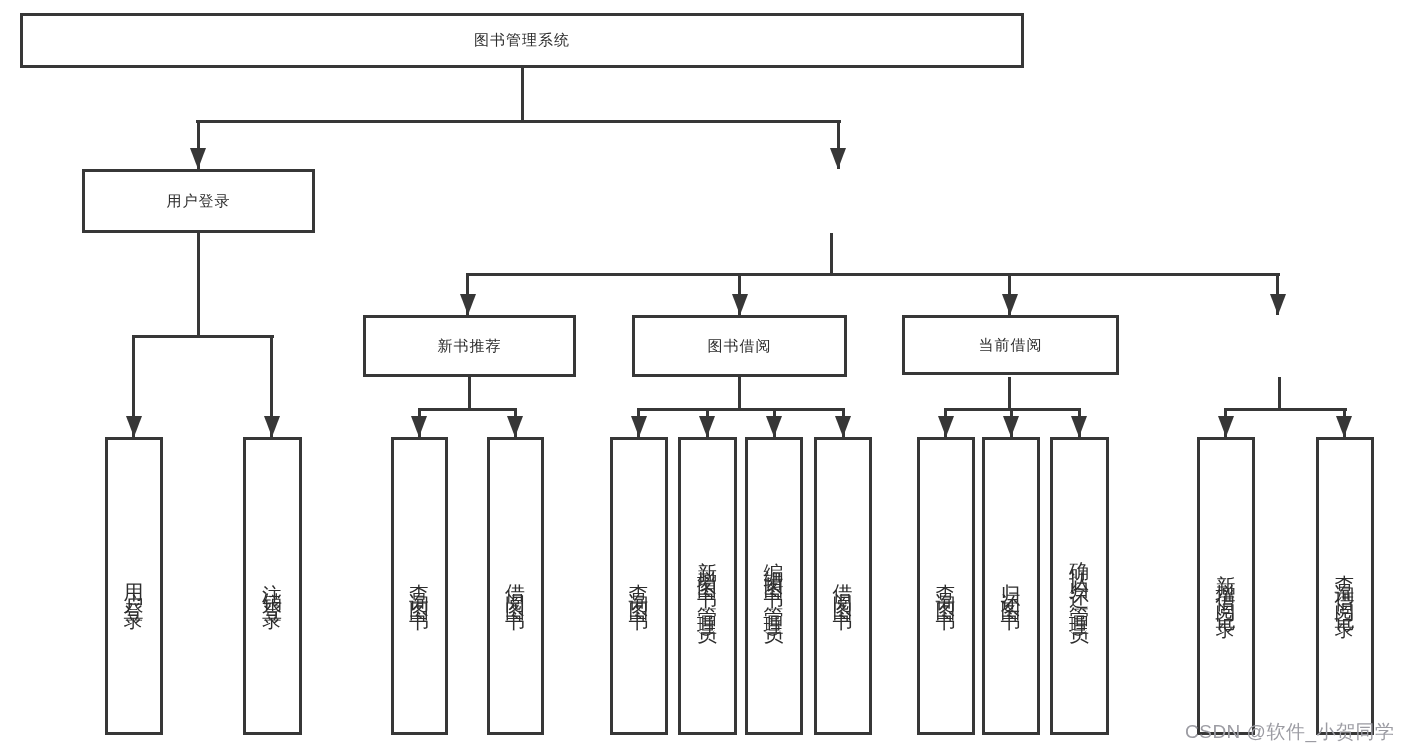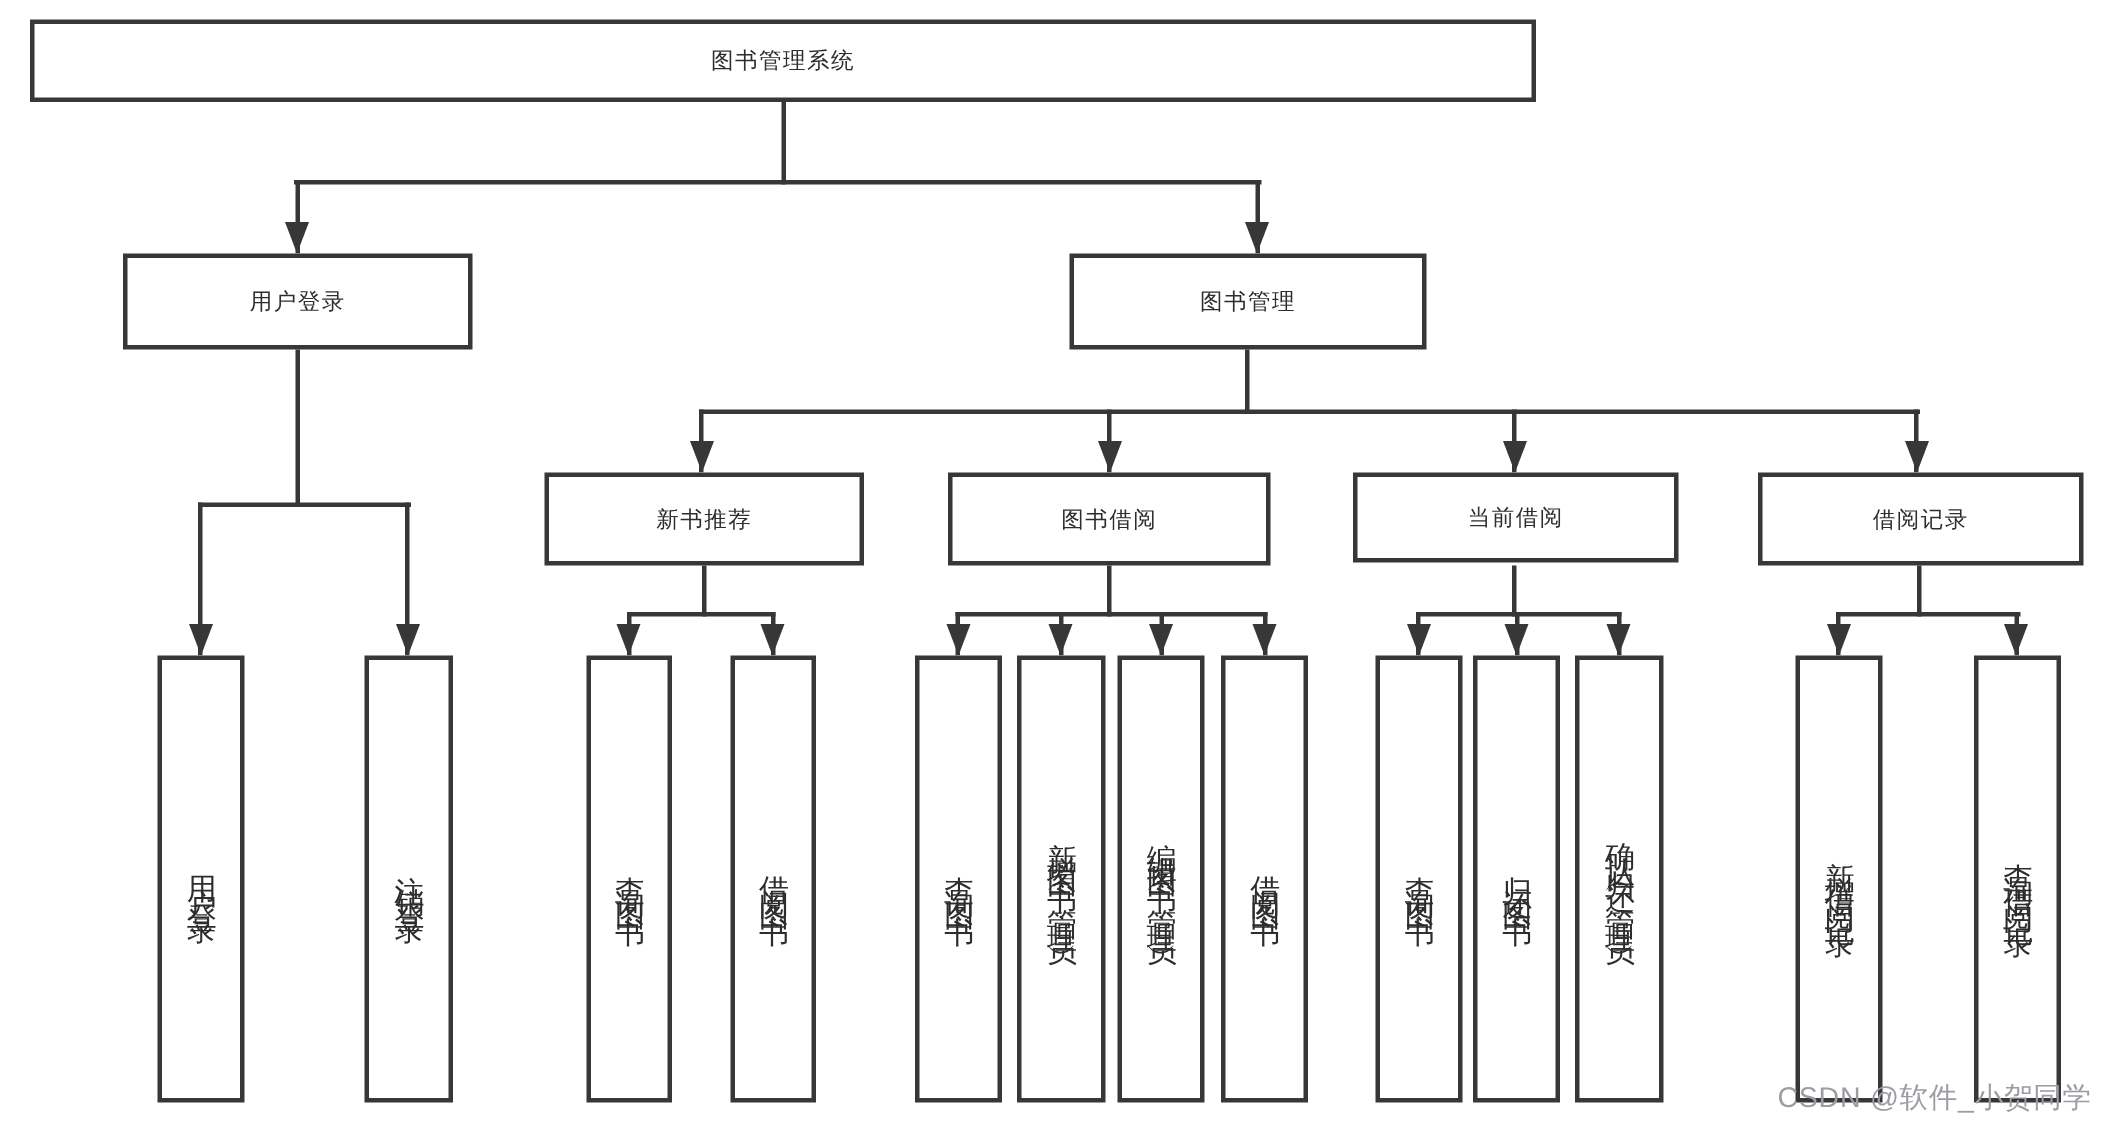--- a/index.html
+++ b/index.html
@@ -43,23 +43,20 @@
   <div class="line" style="left:521px;top:68px;width:3px;height:55px;"></div>
   <div class="line" style="left:196px;top:120px;width:645px;height:3px;"></div>
   <div class="line" style="left:197px;top:120px;width:3px;height:49px;"></div>
   <div class="arw" style="left:190px;top:148px;"></div>
   <div class="line" style="left:837px;top:120px;width:3px;height:49px;"></div>
   <div class="arw" style="left:830px;top:148px;"></div>
 
   <div class="box" style="left:82px;top:169px;width:233px;height:64px;">
     <span>用户登录</span>
   </div>
-  <div class="box" style="left:713px;top:169px;width:238px;height:64px;">
-    <span>图书管理</span>
-  </div>
 
   <div class="line" style="left:197px;top:233px;width:3px;height:105px;"></div>
   <div class="line" style="left:132px;top:335px;width:142px;height:3px;"></div>
   <div class="line" style="left:132px;top:335px;width:3px;height:102px;"></div>
   <div class="arw" style="left:126px;top:416px;"></div>
   <div class="line" style="left:270px;top:335px;width:3px;height:102px;"></div>
   <div class="arw" style="left:264px;top:416px;"></div>
 
   <div class="line" style="left:830px;top:233px;width:3px;height:43px;"></div>
   <div class="line" style="left:466px;top:273px;width:814px;height:3px;"></div>
@@ -73,23 +70,20 @@
   <div class="arw" style="left:1270px;top:294px;"></div>
 
   <div class="box" style="left:632px;top:315px;width:215px;height:62px;">
     <span>图书借阅</span>
   </div>
   <div class="box" style="left:363px;top:315px;width:213px;height:62px;">
     <span>新书推荐</span>
   </div>
   <div class="box" style="left:902px;top:315px;width:217px;height:60px;">
     <span>当前借阅</span>
-  </div>
-  <div class="box" style="left:1172px;top:315px;width:217px;height:62px;">
-    <span>借阅记录</span>
   </div>
 
   <div class="line" style="left:468px;top:377px;width:3px;height:34px;"></div>
   <div class="line" style="left:418px;top:408px;width:99px;height:3px;"></div>
   <div class="line" style="left:418px;top:408px;width:3px;height:29px;"></div>
   <div class="arw" style="left:411px;top:416px;"></div>
   <div class="line" style="left:514px;top:408px;width:3px;height:29px;"></div>
   <div class="arw" style="left:507px;top:416px;"></div>
 
   <div class="line" style="left:738px;top:377px;width:3px;height:34px;"></div>

